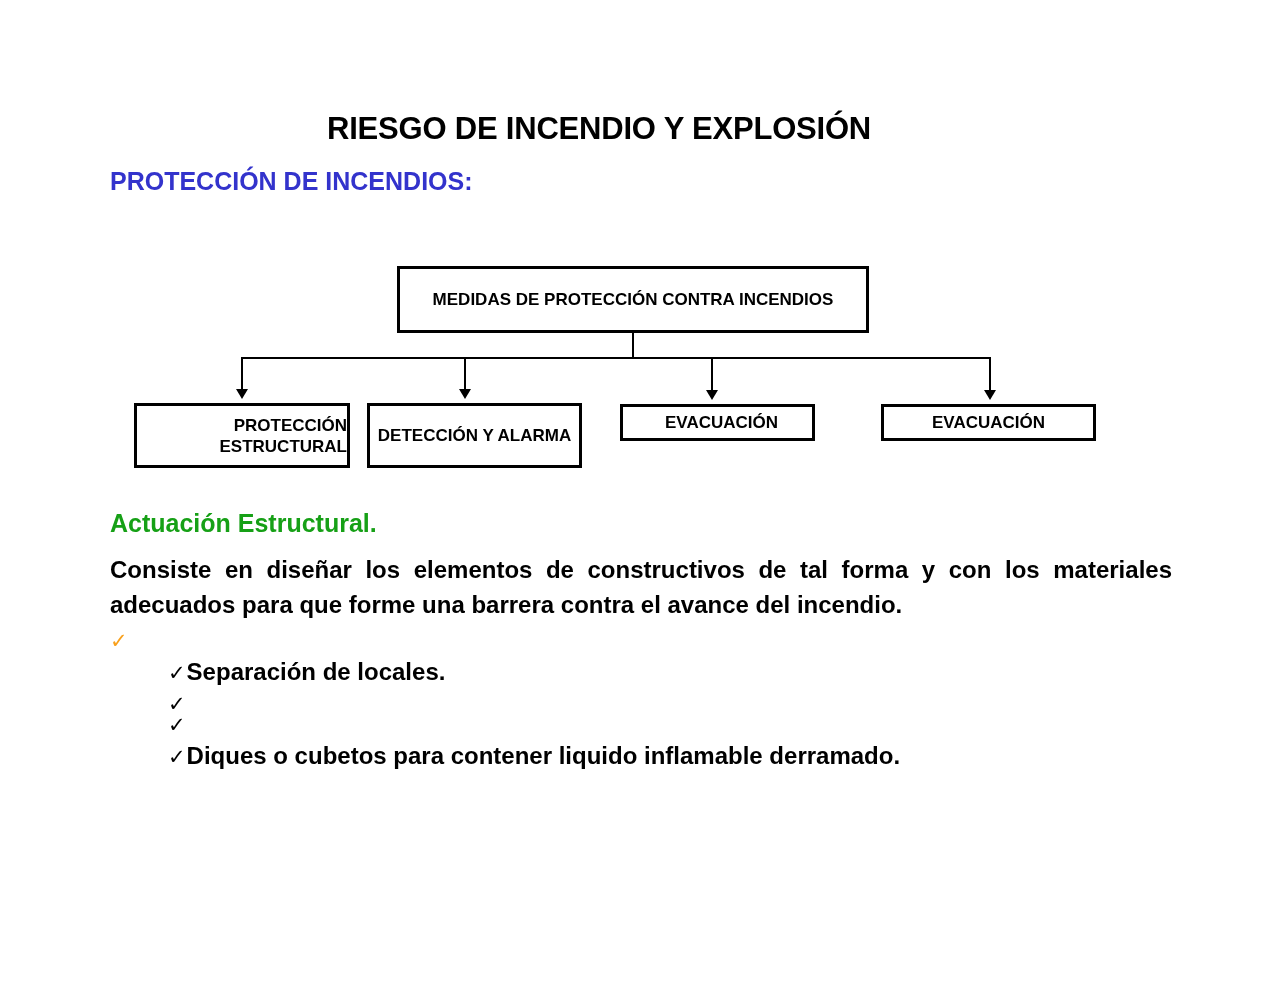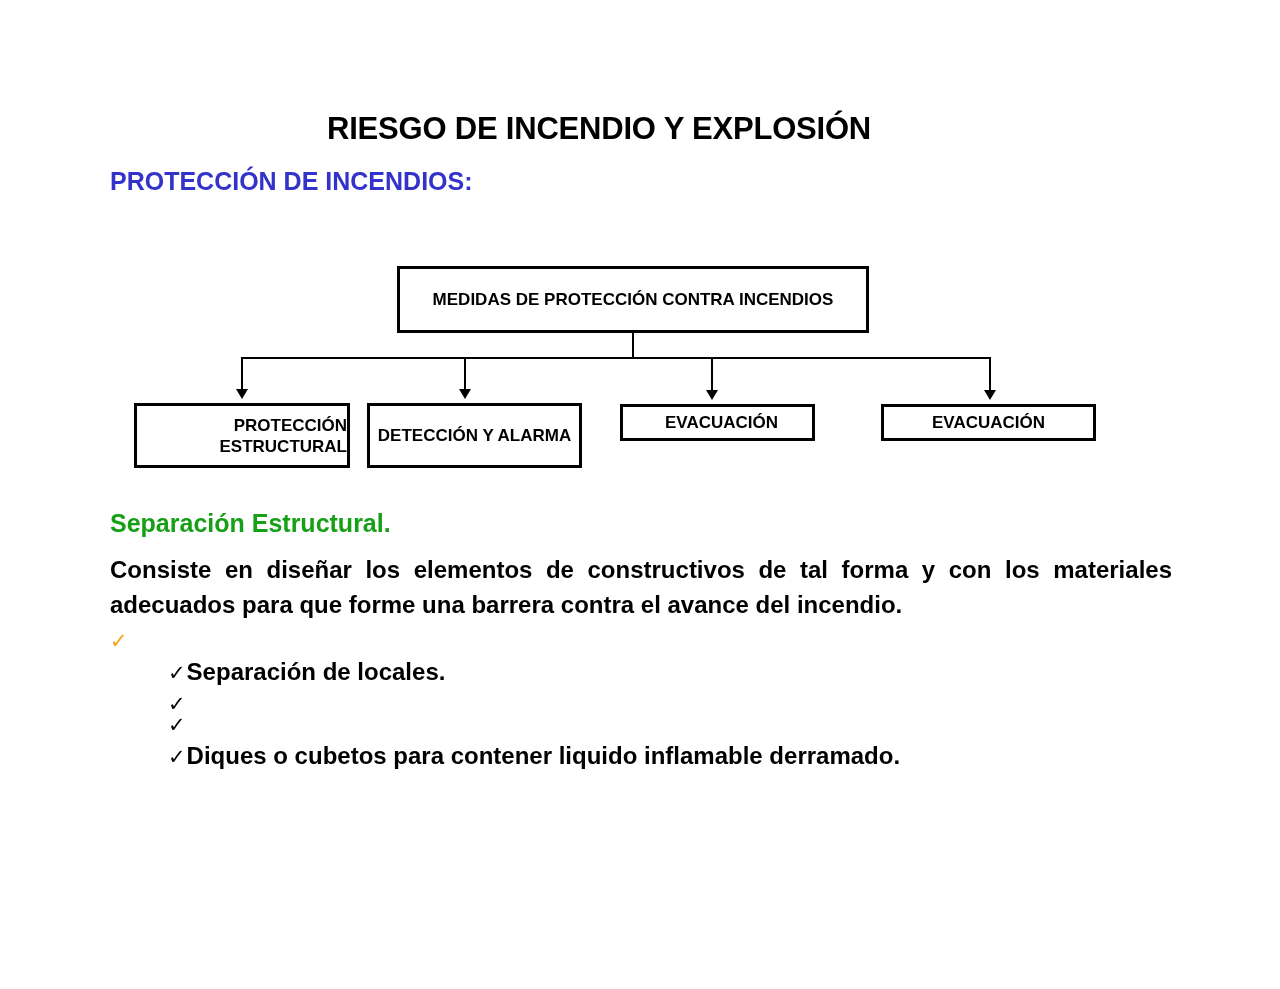--- a/index.html
+++ b/index.html
@@ -220,21 +220,21 @@
   <div class="arrow-head" id="head-4"></div>
 
   <div class="node" id="node-deteccion">DETECCIÓN Y ALARMA</div>
   <div class="node" id="node-estructural">PROTECCIÓN ESTRUCTURAL</div>
   <div class="node" id="node-evacuacion">EVACUACIÓN</div>
   <div class="node" id="node-extincion">EVACUACIÓN</div>
 </div>
 
 <div id="body-area">
 
-  <div id="lead-heading">Separación Estructural.</div>
+  <div id="lead-heading">Actuación Estructural.</div>
 
   <p id="lead-paragraph">Consiste en diseñar los elementos de constructivos de tal forma y con los materiales adecuados para que forme una barrera contra el avance del incendio.</p>
 
   <div class="bullet-row" id="bullet-primary">
     <span class="bullet-mark">✓</span>
   </div>
 
   <div class="bullet-row bullet-sub">
     <span class="bullet-mark">✓</span>
     <span>Separación de locales.</span>

